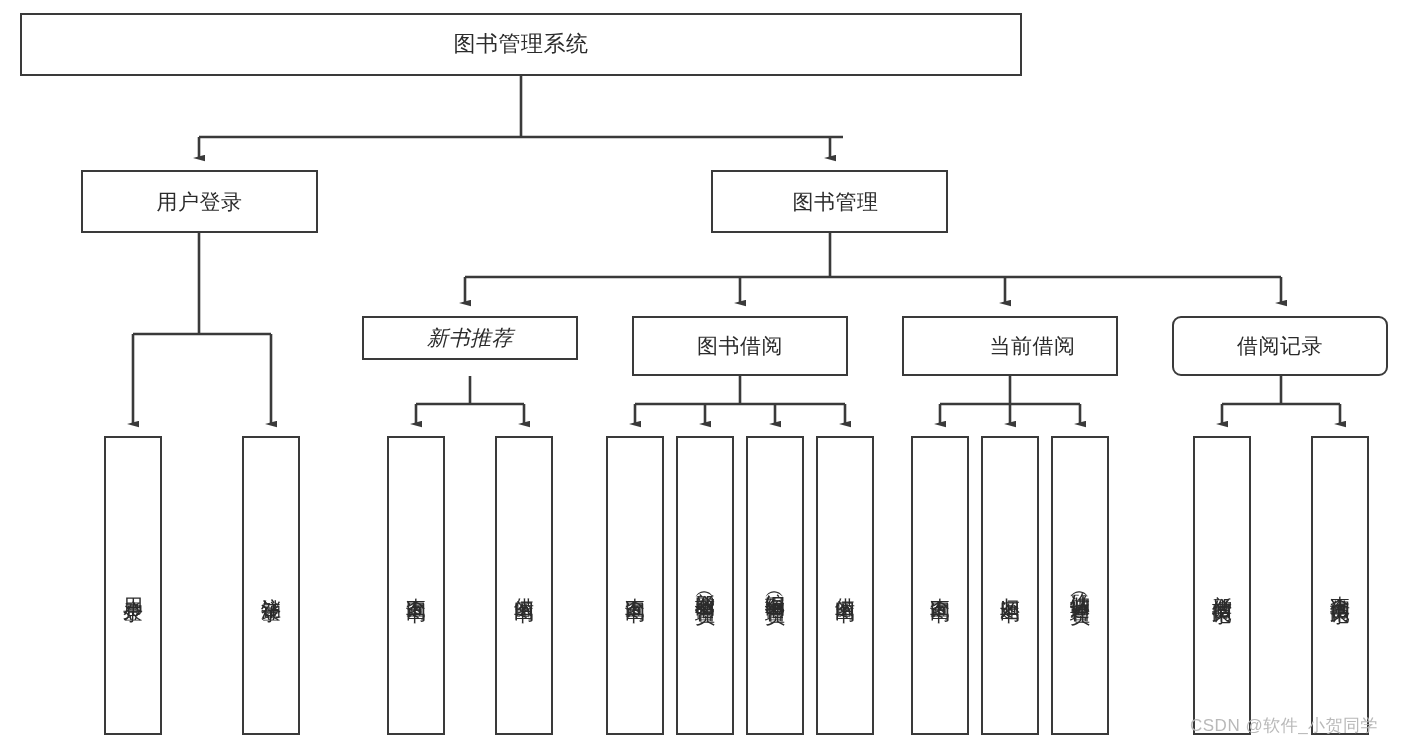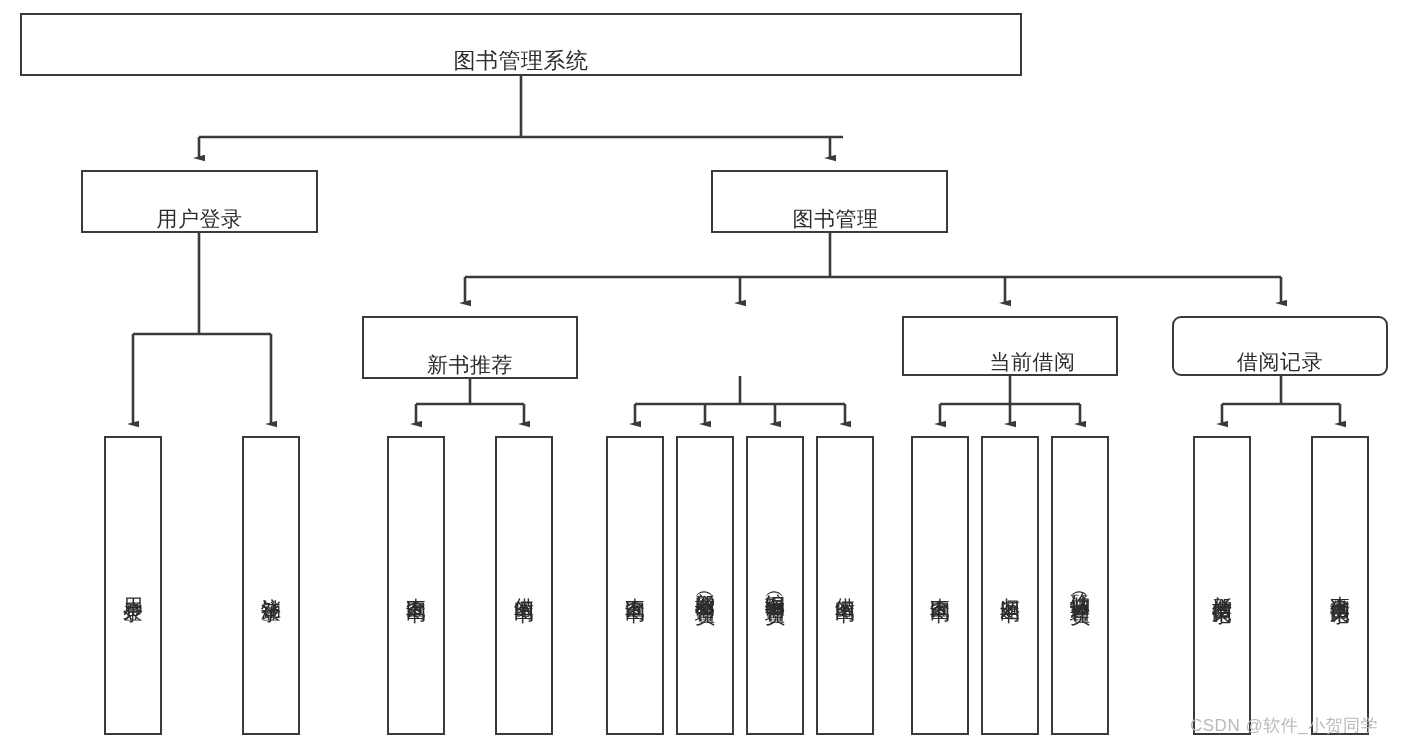--- a/index.html
+++ b/index.html
@@ -25,21 +25,21 @@
     width: 1405px;
     height: 747px;
     pointer-events: none;
   }
   .node {
     position: absolute;
     box-sizing: border-box;
     background: #ffffff;
     border: 2px solid #3a3a3a;
     display: flex;
-    align-items: flex-end;
+    align-items: center;
     justify-content: center;
     color: #2b2b2b;
   }
   .node-h {
     font-size: 21px;
     letter-spacing: 0.5px;
     line-height: 1.2;
   }
   .node-root {
     font-size: 22px;
@@ -127,22 +127,25 @@
     <span>图书管理系统</span>
   </div>
 
   <div class="node node-h" style="left:81px; top:170px; width:237px; height:63px;">
     <span>用户登录</span>
   </div>
   <div class="node node-h" style="left:711px; top:170px; width:237px; height:63px;padding-left:12px;">
     <span>图书管理</span>
   </div>
 
-  <div class="node node-h" style="left:362px; top:316px; width:216px; height:63px;">
+  <div class="node node-h" style="left:362px; top:316px; width:216px; height:44px;font-style:italic;">
     <span>新书推荐</span>
+  </div>
+  <div class="node node-h" style="left:632px; top:316px; width:216px; height:60px;">
+    <span>图书借阅</span>
   </div>
   <div class="node node-h" style="left:902px; top:316px; width:216px; height:60px;padding-left:45px;">
     <span>当前借阅</span>
   </div>
   <div class="node node-h" style="left:1172px; top:316px; width:216px; height:60px;border-radius:9px;">
     <span>借阅记录</span>
   </div>
 
   <div class="node node-leaf" style="left:104px; top:436px; width:58px; height:299px;">
     <span class="vtext">用户登录</span>

